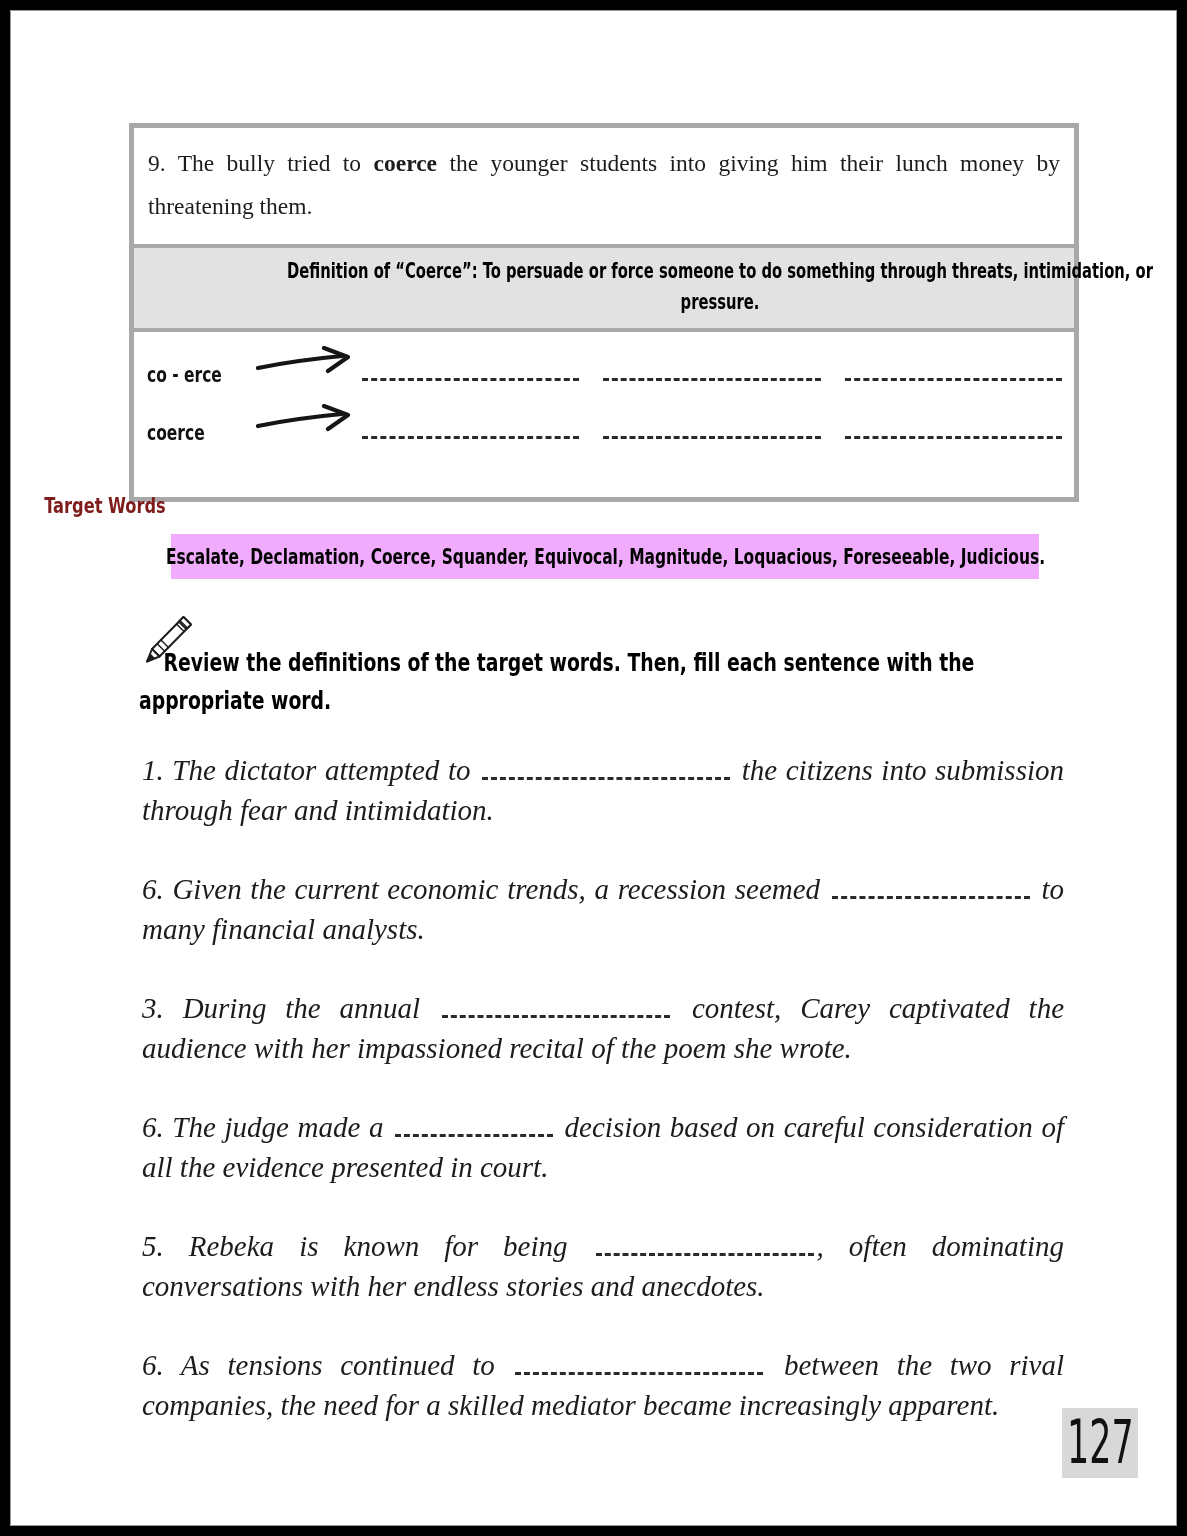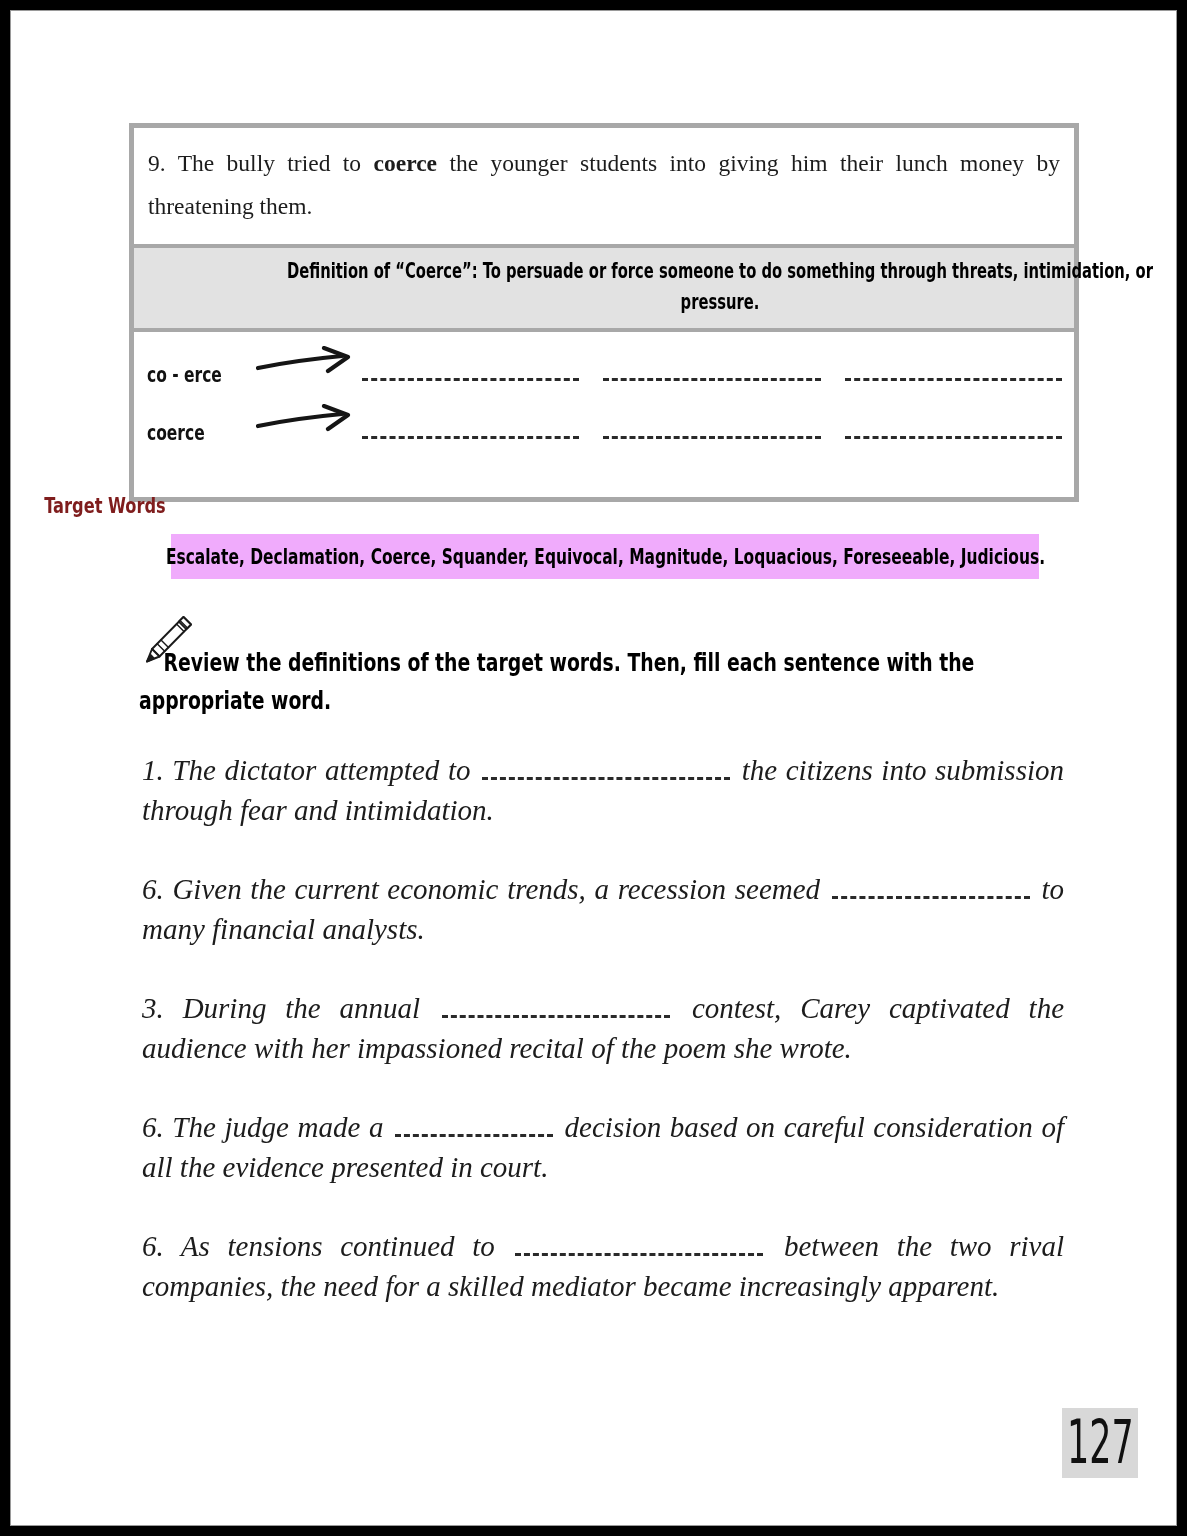--- a/index.html
+++ b/index.html
@@ -311,20 +311,21 @@
       <p id="instruction-text">
           <span class="sq">Review the definitions of the target words. Then, fill each sentence with the appropriate word.</span>
         </p>
     </div>
 
     <div id="questions">
         <div class="q"><span>1. The dictator attempted to </span><span class="fill" style="width: 248px;"></span><span> the citizens into submission through fear and intimidation.</span></div>
         <div class="q"><span>6. Given the current economic trends, a recession seemed </span><span class="fill" style="width: 198px;"></span><span> to many financial analysts.</span></div>
         <div class="q"><span>3. During the annual </span><span class="fill" style="width: 228px;"></span><span> contest, Carey captivated the audience with her impassioned recital of the poem she wrote.</span></div>
         <div class="q"><span>6. The judge made a </span><span class="fill" style="width: 158px;"></span><span> decision based on careful consideration of all the evidence presented in court.</span></div>
+        <div class="q"><span>5. Rebeka is known for being </span><span class="fill" style="width: 218px;"></span><span>, often dominating conversations with her endless stories and anecdotes.</span></div>
         <div class="q"><span>6. As tensions continued to </span><span class="fill" style="width: 248px;"></span><span> between the two rival companies, the need for a skilled mediator became increasingly apparent.</span></div>
       </div>
 
     <div id="page-number">
       <span>127</span>
     </div>
 
   </div>
 </div>
 

